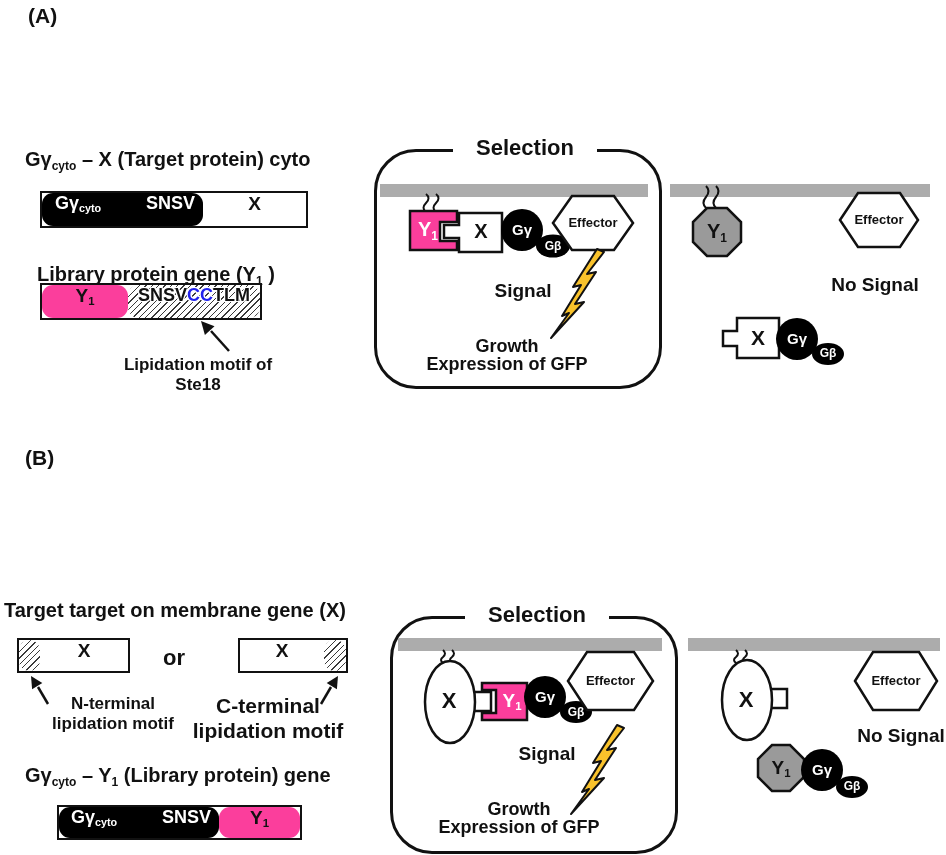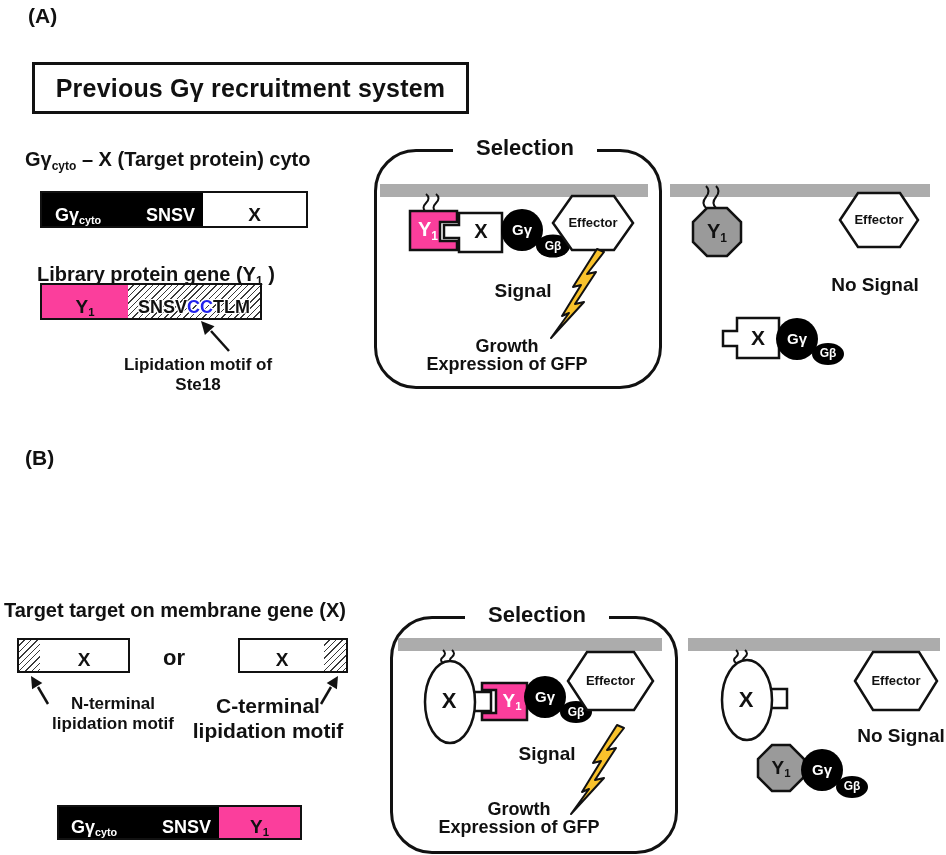--- a/index.html
+++ b/index.html
@@ -7,21 +7,21 @@
           font-family:"Liberation Sans",sans-serif;font-weight:700;color:#111;}
   .abs{position:absolute;}
   .ctr{text-align:center;}
   sub{font-size:0.6em;vertical-align:-0.30em;font-weight:700;}
   
   .titlebox{border:3px solid #111;display:flex;align-items:center;justify-content:center;
             font-size:25px;letter-spacing:0.2px;z-index:1;}
   .titlebox.red{border-color:#ED1B1B;color:#ED1B1B;}
   
   .genebar{display:flex;border:2.5px solid #111;box-sizing:border-box;z-index:1;align-items:stretch;}
-  .seg{display:flex;align-items:flex-end;justify-content:center;box-sizing:border-box;}
+  .seg{display:flex;align-items:flex-start;justify-content:center;box-sizing:border-box;border-radius:11px;}
   .seg.black{background:#000;color:#fff;}
   .seg.pink{background:#FB3E9C;color:#111;}
   .seg.space{justify-content:space-between;}
   .hatch{background:repeating-linear-gradient(135deg,#ffffff 0px,#ffffff 3.5px,#3a3a3a 3.5px,#3a3a3a 4.5px);}
   .halo{text-shadow:-1px -1px 0 #fff,1px -1px 0 #fff,-1px 1px 0 #fff,1px 1px 0 #fff,0 0 2px #fff;}
   .cc{color:#2222EE;}
   
   .selbox{border:3px solid #111;border-radius:42px;z-index:1;}
   .seltitle{background:#fff;z-index:10;font-size:22px;padding:0 12px;height:26px;line-height:26px;}
   
@@ -33,23 +33,20 @@
   .h1{font-size:20px;}
   .h2{font-size:21px;}
 </style>
 </head>
 <body>
 
 <div class="canvas">
 
   <div class="abs h2" style="left:28px;top:4px;">(A)</div>
 
-  <div class="abs titlebox" style="left:32px;top:62px;width:431px;height:46px;">
-    <span>Previous Gγ recruitment system</span>
-  </div>
 
   <div class="abs h1" style="left:25px;top:148px;"><span>Gγ</span><sub>cyto</sub><span> – X (Target protein)  cyto</span></div>
 
   <div class="abs genebar" style="left:40px;top:191px;width:268px;height:37px;">
     <div class="seg black space" style="width:161px;padding:0 8px 0 13px;font-size:18px;">
       <span><span>Gγ</span><sub>cyto</sub></span>
       <span>SNSV</span>
     </div>
     <div class="seg" style="flex:1;font-size:19px;">
       <span>X</span>
@@ -98,20 +95,21 @@
 
   <div class="abs ctr" style="left:32px;top:694px;width:162px;font-size:17px;line-height:1.18;">
     <div>N-terminal</div>
     <div>lipidation motif</div>
   </div>
   <div class="abs ctr" style="left:187px;top:694px;width:162px;font-size:21px;line-height:1.18;">
     <div>C-terminal</div>
     <div>lipidation motif</div>
   </div>
 
+  <div class="abs h1" style="left:25px;top:764px;"><span>Gγ</span><sub>cyto</sub><span> – Y</span><sub>1</sub><span> (Library protein)  gene</span></div>
 
   <div class="abs genebar" style="left:57px;top:805px;width:245px;height:35px;">
     <div class="seg black space" style="width:160px;padding:0 8px 0 12px;font-size:18px;">
       <span><span>Gγ</span><sub>cyto</sub></span>
       <span>SNSV</span>
     </div>
     <div class="seg pink" style="flex:1;font-size:19px;">
       <span><span>Y</span><sub>1</sub></span>
     </div>
   </div>

